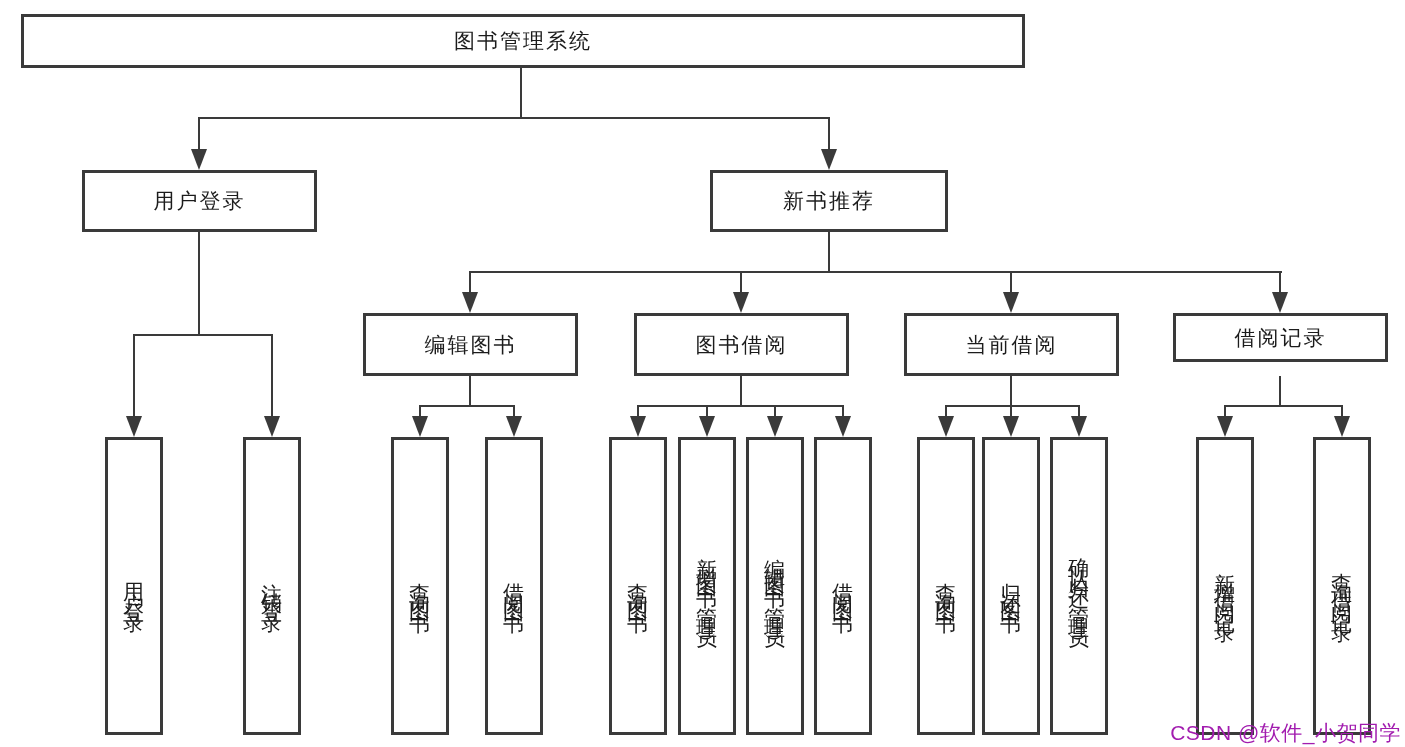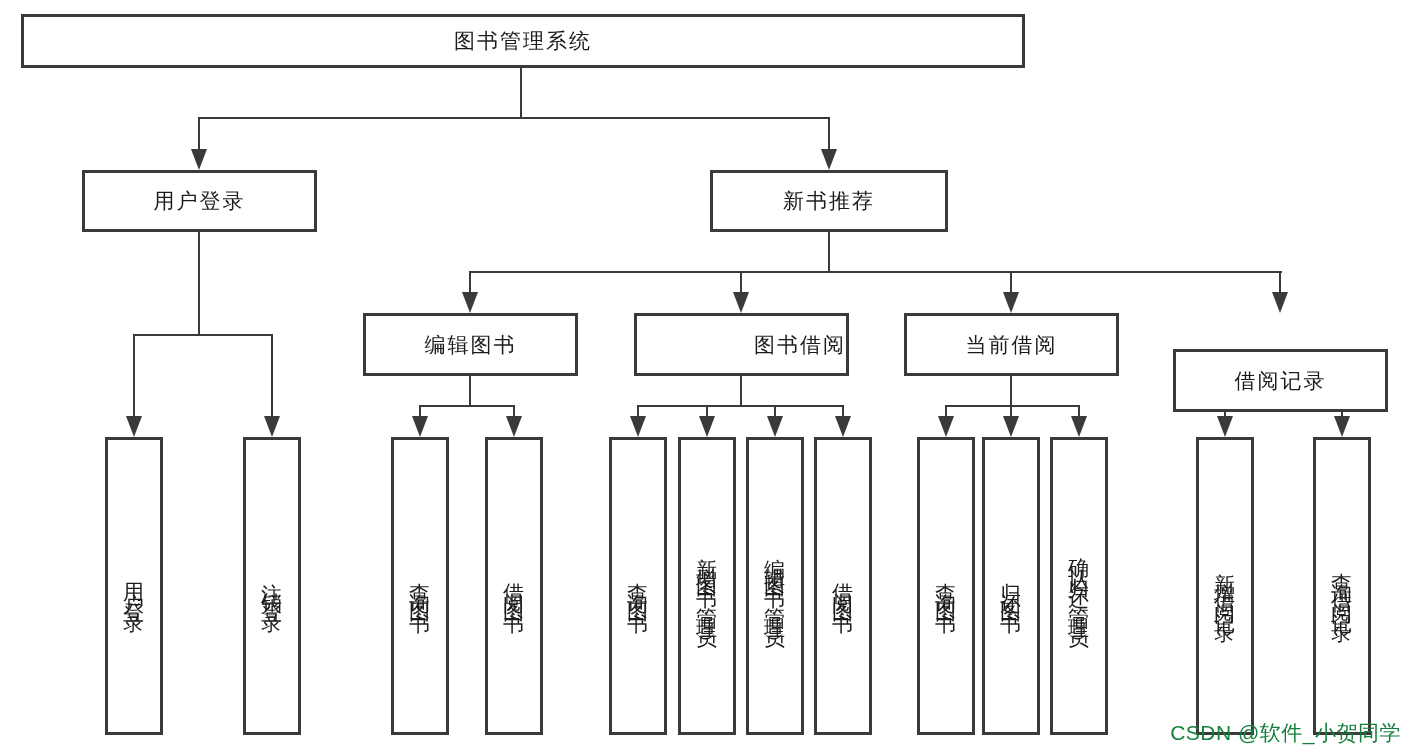--- a/index.html
+++ b/index.html
@@ -50,21 +50,21 @@
     border-left: 8px solid transparent;
     border-right: 8px solid transparent;
     border-top: 21px solid #3a3a3a;
     z-index: 1;
   }
   .watermark {
     position: absolute;
     top: 719px;
     right: 4px;
     font-size: 21px;
-    color: #15803d;
+    color: #a21caf;
     letter-spacing: 0.5px;
     z-index: 10;
     white-space: nowrap;
   }
 </style>
 </head>
 <body>
 
 <div id="stage">
 
@@ -77,29 +77,29 @@
   </div>
 
   <div class="box" style="left:710px; top:170px; width:238px; height:62px;">
     <span class="hlabel">新书推荐</span>
   </div>
 
   <div class="box" style="left:363px; top:313px; width:215px; height:63px;">
     <span class="hlabel">编辑图书</span>
   </div>
 
-  <div class="box" style="left:634px; top:313px; width:215px; height:63px;justify-content:flex-end;">
+  <div class="box" style="left:634px; top:313px; width:215px; height:63px;">
     <span class="hlabel">图书借阅</span>
   </div>
 
   <div class="box" style="left:904px; top:313px; width:215px; height:63px;">
     <span class="hlabel">当前借阅</span>
   </div>
 
-  <div class="box" style="left:1173px; top:313px; width:215px; height:63px;margin-top:36px;">
+  <div class="box" style="left:1173px; top:313px; width:215px; height:49px;">
     <span class="hlabel">借阅记录</span>
   </div>
 
   <div class="box" style="left:105px; top:437px; width:58px; height:298px;">
     <span class="vlabel">用户登录</span>
   </div>
 
   <div class="box" style="left:243px; top:437px; width:58px; height:298px;">
     <span class="vlabel">注销登录</span>
   </div>

